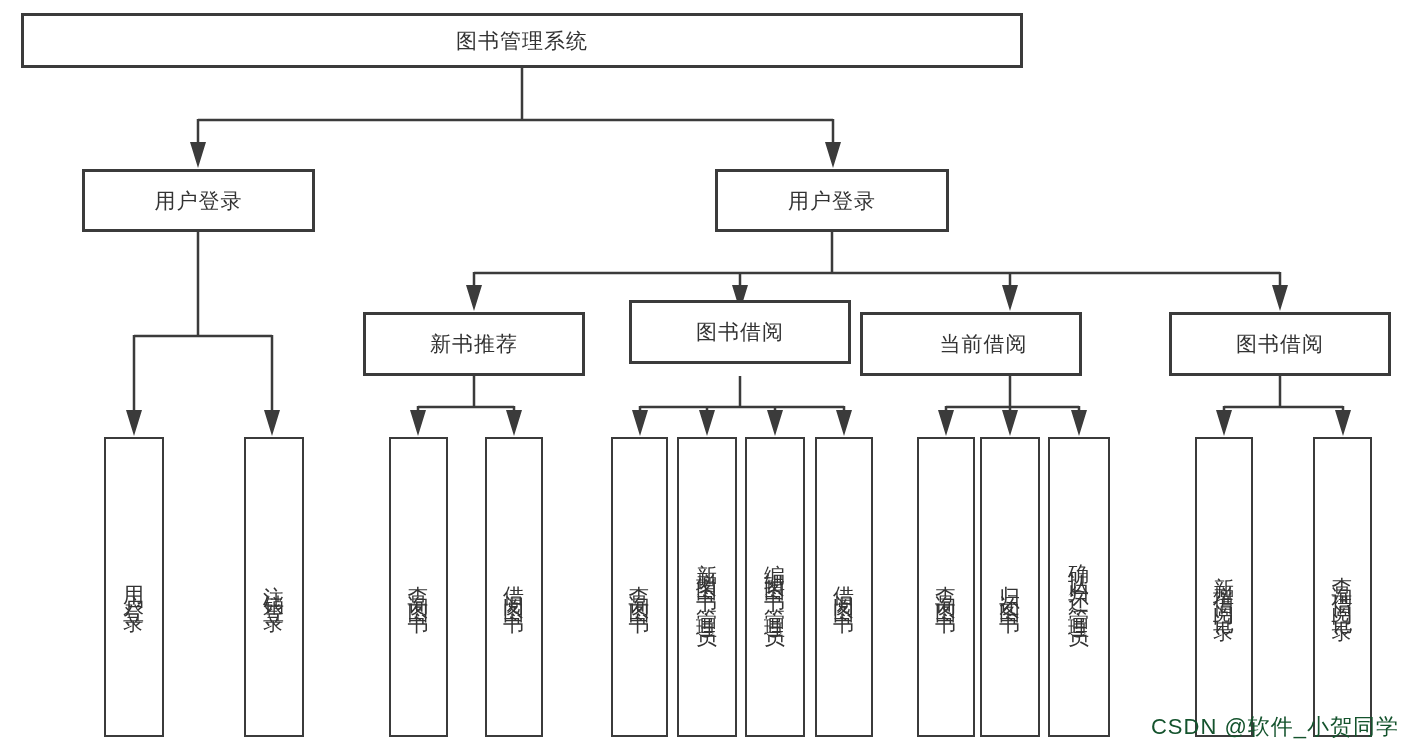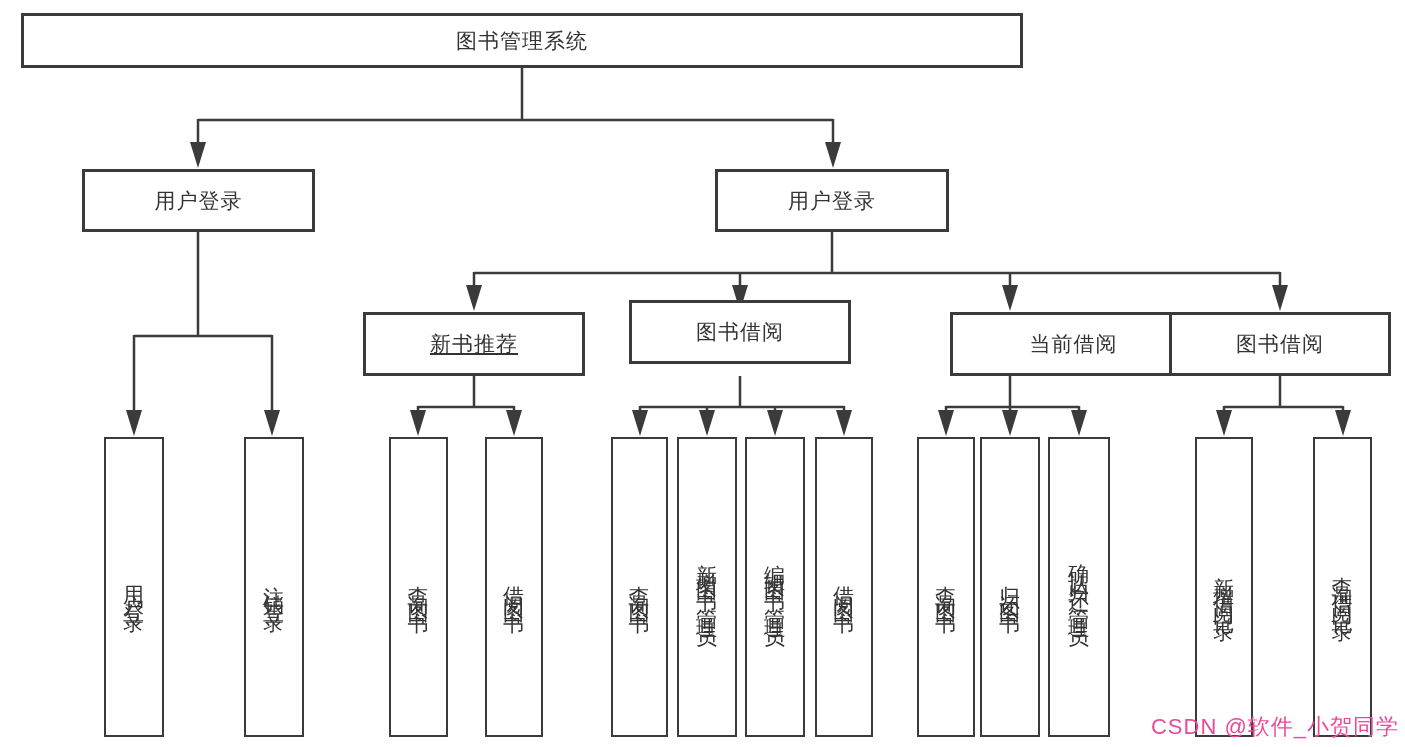--- a/index.html
+++ b/index.html
@@ -47,21 +47,21 @@
     font-size: 21px;
     letter-spacing: 9px;
     line-height: 1;
     white-space: nowrap;
   }
   .watermark {
     position: absolute;
     right: 6px;
     top: 712px;
     font-size: 22px;
-    color: #ec4899;
+    color: #14532d;
     letter-spacing: 1px;
     z-index: 3;
     white-space: nowrap;
   }
 </style>
 </head>
 <body>
 
 <div id="canvas">
 
@@ -125,27 +125,27 @@
     <span>图书管理系统</span>
   </div>
 
   <div class="node h" style="left:82px;top:169px;width:233px;height:63px;">
     <span>用户登录</span>
   </div>
   <div class="node h" style="left:715px;top:169px;width:234px;height:63px;">
     <span>用户登录</span>
   </div>
 
-  <div class="node h" style="left:363px;top:312px;width:222px;height:64px;text-decoration:underline;">
+  <div class="node h" style="left:363px;top:312px;width:222px;height:64px;">
     <span>新书推荐</span>
   </div>
   <div class="node h" style="left:629px;top:300px;width:222px;height:64px;">
     <span>图书借阅</span>
   </div>
-  <div class="node h" style="left:950px;top:312px;width:222px;height:64px;padding-left:25px;">
+  <div class="node h" style="left:860px;top:312px;width:222px;height:64px;padding-left:25px;">
     <span>当前借阅</span>
   </div>
   <div class="node h" style="left:1169px;top:312px;width:222px;height:64px;">
     <span>图书借阅</span>
   </div>
 
   <div class="node leaf" style="left:104px;top:437px;width:60px;height:300px;">
     <span>用户登录</span>
   </div>
   <div class="node leaf" style="left:244px;top:437px;width:60px;height:300px;">

